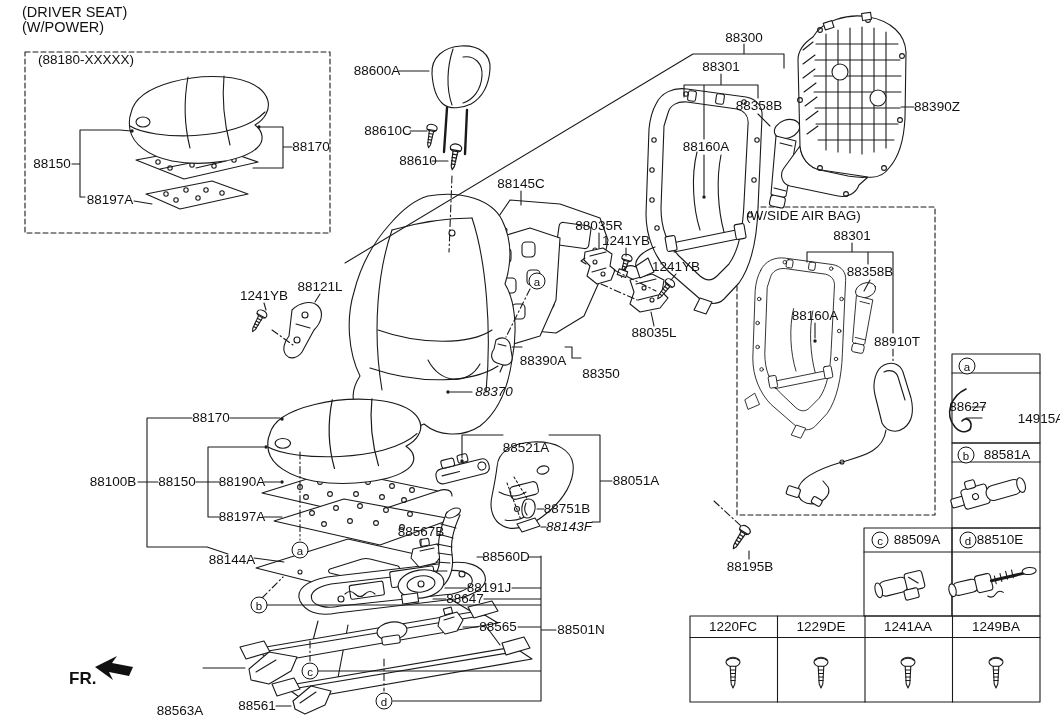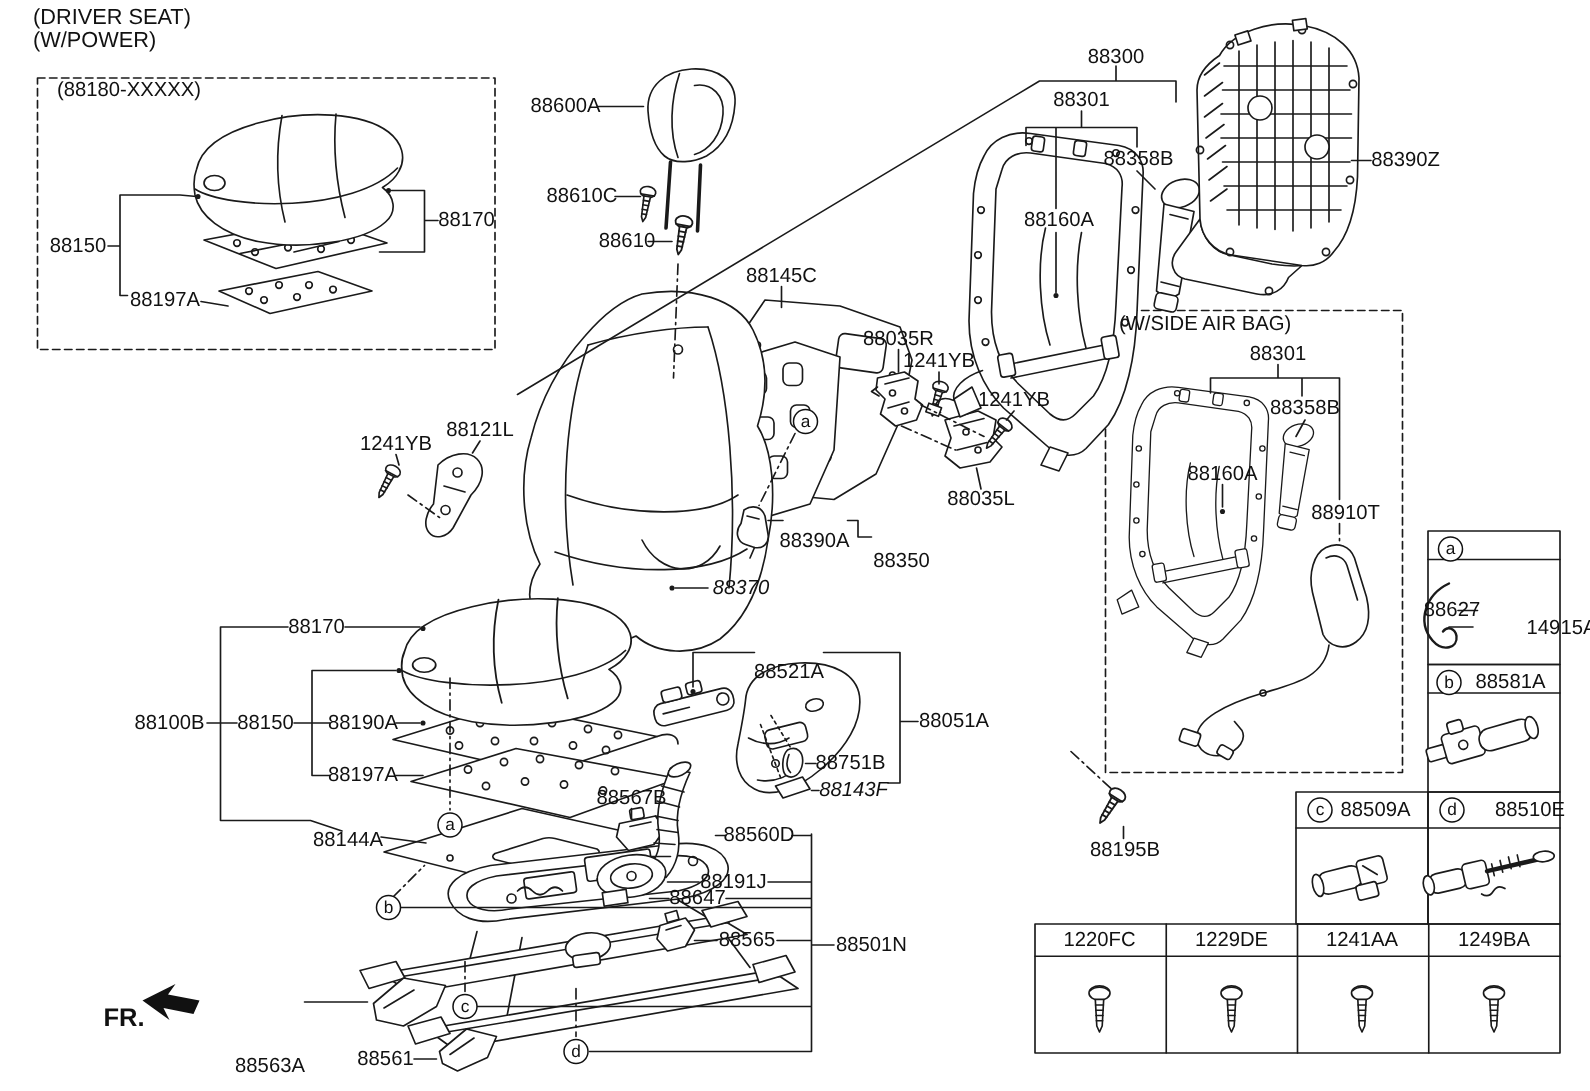--- a/index.html
+++ b/index.html
@@ -454,20 +454,20 @@
 <div class="mark" style="left:384px;top:701px;">d</div>
 
 <div class="mark" style="left:967px;top:366px;">a</div>
 <div class="lbl" style="left:968px;top:407px;text-align:center;">88627</div>
 <div class="lbl" style="left:1009px;top:419px;margin-left:32px;">14915A</div>
 <div class="mark" style="left:966px;top:455px;">b</div>
 <div class="lbl" style="left:1007px;top:455px;">88581A</div>
 <div class="mark" style="left:880px;top:540px;">c</div>
 <div class="lbl" style="left:917px;top:540px;">88509A</div>
 <div class="mark" style="left:968px;top:540px;">d</div>
-<div class="lbl" style="left:1000px;top:540px;margin-left:20px;">88510E</div>
+<div class="lbl" style="left:1000px;top:540px;">88510E</div>
 
 <div class="lbl" style="left:733px;top:627px;">1220FC</div>
 <div class="lbl" style="left:821px;top:627px;">1229DE</div>
 <div class="lbl" style="left:908px;top:627px;">1241AA</div>
 <div class="lbl" style="left:996px;top:627px;">1249BA</div>
 
 </div>
 
 </body></html>

